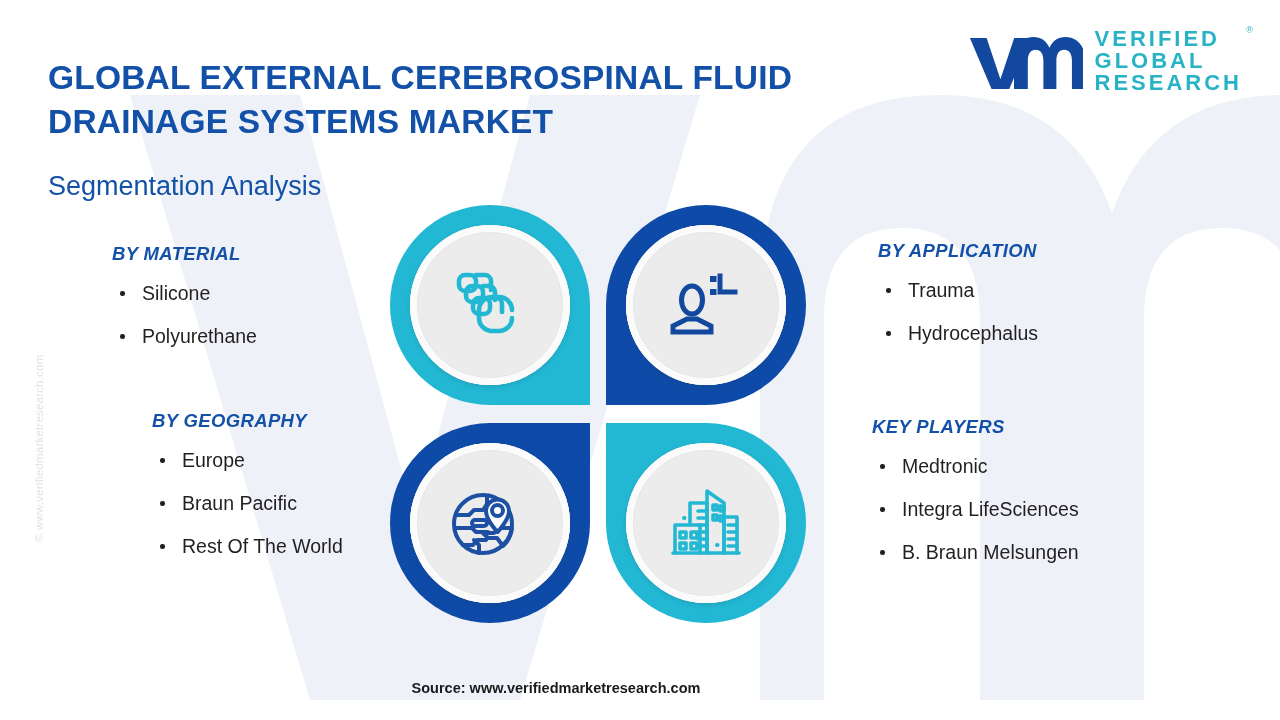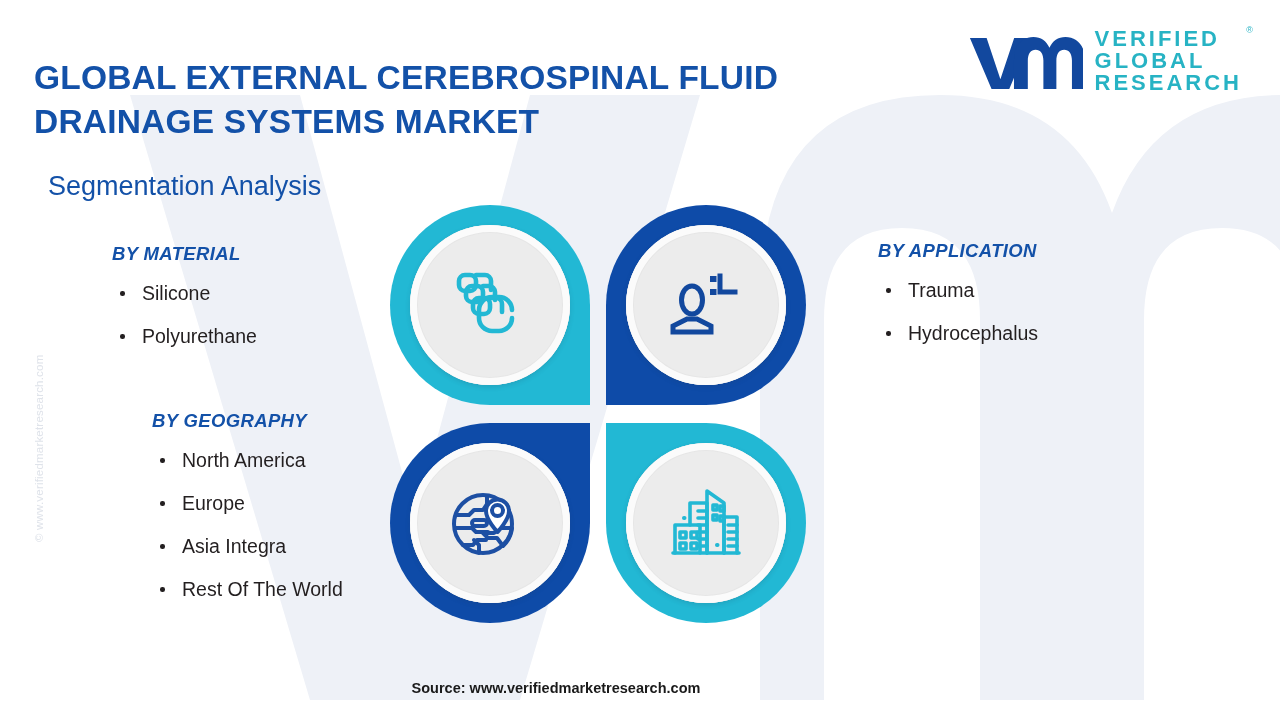--- a/index.html
+++ b/index.html
@@ -42,21 +42,21 @@
     white-space:nowrap;
     font-size:11.5px;
     letter-spacing:0.2px;
     color:#dfe3ea;
     font-family:"Liberation Sans", sans-serif;
   }
 
   
   .title {
     position:absolute;
-    left:34px; top:56px;
+    left:48px; top:56px;
     width:880px;
     z-index:4;
     font-size:33.5px;
     line-height:44px;
     font-weight:700;
     letter-spacing:0.2px;
     color:#1351A8;
     text-transform:uppercase;
     font-family:"Liberation Sans", sans-serif;
   }
@@ -232,35 +232,42 @@
     <div class="seg-head">BY MATERIAL</div>
     <ul class="seg-list">
       <li>Silicone</li>
       <li>Polyurethane</li>
     </ul>
   </div>
 
   <div class="seg" id="seg-geography">
     <div class="seg-head">BY GEOGRAPHY</div>
     <ul class="seg-list">
-      <li>North America</li>
       <li>Europe</li>
-      <li>Asia Integra</li>
+      <li>Braun Pacific</li>
       <li>Rest Of The World</li>
     </ul>
   </div>
 
   <div class="seg" id="seg-application">
     <div class="seg-head">BY APPLICATION</div>
     <ul class="seg-list">
       <li>Trauma</li>
       <li>Hydrocephalus</li>
     </ul>
   </div>
 
+  <div class="seg" id="seg-players">
+    <div class="seg-head">KEY PLAYERS</div>
+    <ul class="seg-list">
+      <li>Medtronic</li>
+      <li>Integra LifeSciences</li>
+      <li>B. Braun Melsungen</li>
+    </ul>
+  </div>
 
   <div class="petals">
 
     <div class="petal" id="petal-tl">
       <div class="petal-bg"></div>
       <div class="petal-inner">
         <svg width="74" height="70" viewBox="0 0 74 70" aria-hidden="true">
           <g fill="none" stroke="#22B8D4" stroke-width="4.6" stroke-linecap="round" stroke-linejoin="round">
             <path d="M23 5 h9 a6 6 0 0 1 6 6 v9"></path>
             <path d="M12 5 h5 a6 6 0 0 1 6 6 v4 a6 6 0 0 1 -6 6 h-5 a6 6 0 0 1 -6 -6 v-4 a6 6 0 0 1 6 -6 z"></path>

